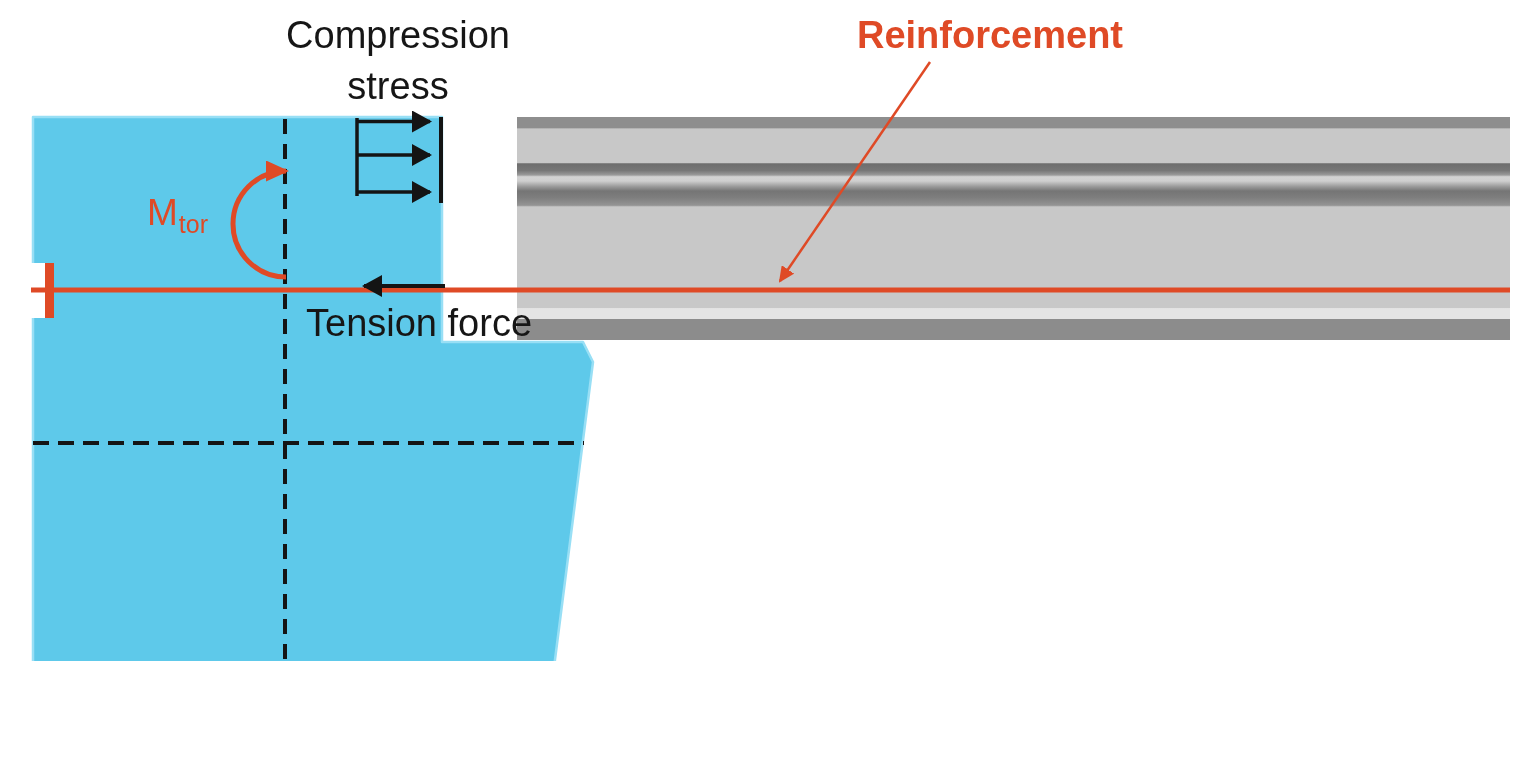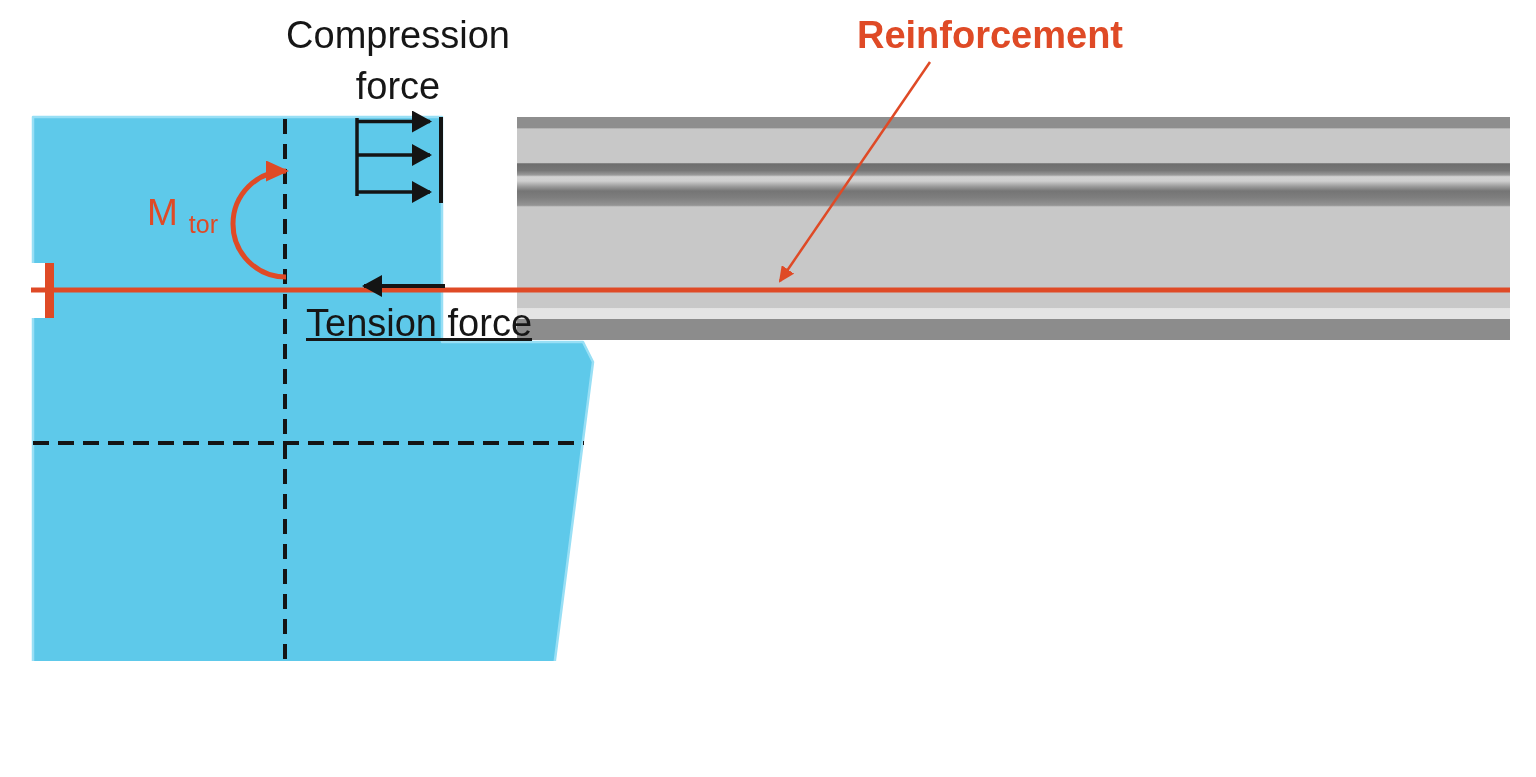--- a/index.html
+++ b/index.html
@@ -14,23 +14,23 @@
   .lbl{
     position:absolute;
     color:#161616;
     font-size:38px;
     line-height:44px;
     white-space:nowrap;
   }
   .lbl.center{text-align:center;white-space:normal;}
   #compression-label{left:253px;top:10px;width:290px;line-height:51px;}
   #reinforcement-label{left:828px;top:13px;width:324px;color:var(--accent-red);font-weight:bold;}
-  #tension-label{left:306px;top:301px;text-decoration:underline;}
+  #tension-label{left:306px;top:301px;}
   #mtor-label{left:147px;top:191px;color:var(--accent-red);font-size:37px;}
-  #mtor-label .sub{font-size:25px;position:relative;top:8px;left:11px;}
+  #mtor-label .sub{font-size:25px;position:relative;top:8px;left:1px;}
 </style>
 </head>
 <body>
 
 <div id="stage">
 
   <svg width="1536" height="777" viewBox="0 0 1536 777">
     <defs>
       <linearGradient id="slabGrad" gradientUnits="userSpaceOnUse" x1="0" y1="117" x2="0" y2="340">
         <stop offset="0" stop-color="#8E8E8E"></stop>
@@ -87,21 +87,21 @@
 
     <path d="M286,277 A53,53 0 1 1 286,171" style="stroke:var(--accent-red)" stroke-width="5" fill="none" marker-end="url(#headRedArc)"></path>
 
     <line x1="445" y1="286" x2="364" y2="286" style="stroke:var(--line-black)" stroke-width="4" marker-end="url(#headBlack)"></line>
 
     <line x1="930" y1="62" x2="780" y2="281" style="stroke:var(--accent-red)" stroke-width="2.5" marker-end="url(#headRedSmall)"></line>
   </svg>
 
   <div class="lbl center" id="compression-label">
     <span style="display:block">Compression</span>
-    <span style="display:block">force</span>
+    <span style="display:block">stress</span>
   </div>
 
   <div class="lbl center" id="reinforcement-label">Reinforcement</div>
 
   <div class="lbl" id="tension-label">Tension force</div>
 
   <div class="lbl" id="mtor-label">
     <span>M</span><span class="sub">tor</span>
   </div>
 

